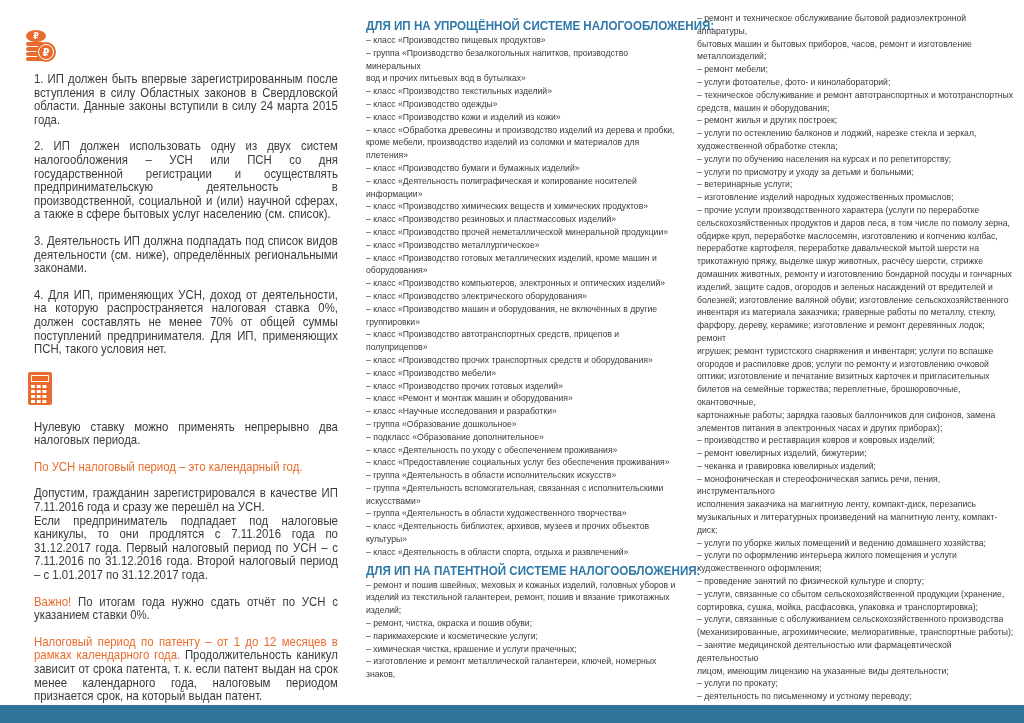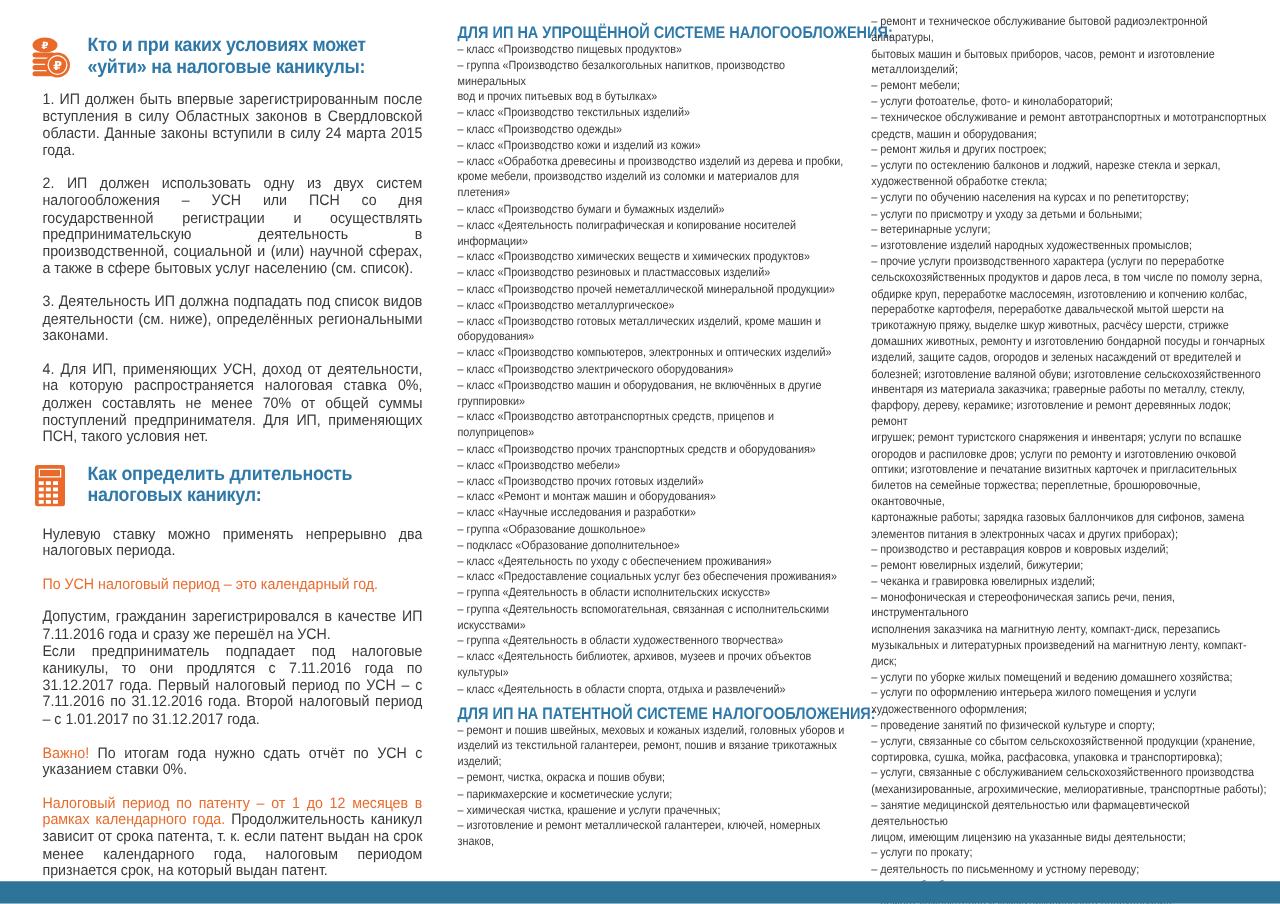--- a/index.html
+++ b/index.html
@@ -41,24 +41,20 @@
           <rect x="2" y="19" width="18" height="4" rx="2"></rect>
           <rect x="2" y="24" width="18" height="4" rx="2"></rect>
           <rect x="2" y="29" width="18" height="4" rx="2"></rect>
           <circle cx="22" cy="24" r="10"></circle>
         </g>
         <circle cx="22" cy="24" r="7.5" fill="none" stroke="#fff" stroke-width="1"></circle>
         <text x="12" y="11" font-size="8" font-weight="bold" fill="#fff" text-anchor="middle" font-family="DejaVu Sans, sans-serif">₽</text>
         <text x="22" y="28" font-size="10" font-weight="bold" fill="#fff" text-anchor="middle" font-family="DejaVu Sans, sans-serif">₽</text>
       </svg>
     </span>
-    <div>
-      <div class="sec-title">Кто и при каких условиях может</div>
-      <div class="sec-title">«уйти» на налоговые каникулы:</div>
-    </div>
   </div>
   <div style="height:9px"></div>
   <p class="ptxt">1. ИП должен быть впервые зарегистрированным после вступления в силу Областных законов в Свердловской области. Данные законы вступили в силу 24 марта 2015 года.</p>
   <div class="gap"></div>
   <p class="ptxt">2. ИП должен использовать одну из двух систем налогообложения – УСН или ПСН со дня государственной регистрации и осуществлять предпринимательскую деятельность в производственной, социальной и (или) научной сферах, а также в сфере бытовых услуг населению (см. список).</p>
   <div class="gap"></div>
   <p class="ptxt">3. Деятельность ИП должна подпадать под список видов деятельности (см. ниже), определённых региональными законами.</p>
   <div class="gap"></div>
   <p class="ptxt">4. Для ИП, применяющих УСН, доход от деятельности, на которую распространяется налоговая ставка 0%, должен составлять не менее 70% от общей суммы поступлений предпринимателя. Для ИП, применяющих ПСН, такого условия нет.</p>
 
@@ -78,24 +74,20 @@
             <rect x="18.4" y="19" width="4" height="3"></rect>
           <rect x="7" y="24" width="4" height="3"></rect>
             <rect x="12.7" y="24" width="4" height="3"></rect>
             <rect x="18.4" y="24" width="4" height="3"></rect>
           <rect x="7" y="29" width="4" height="3"></rect>
             <rect x="12.7" y="29" width="4" height="3"></rect>
             <rect x="18.4" y="29" width="4" height="3"></rect>
         </g>
       </svg>
     </span>
-    <div>
-      <div class="sec-title">Как определить длительность</div>
-      <div class="sec-title">налоговых каникул:</div>
-    </div>
   </div>
   <div style="height:14px"></div>
   <p class="ptxt">Нулевую ставку можно применять непрерывно два налоговых периода.</p>
   <div class="gap"></div>
   <p class="ptxt orange">По УСН налоговый период – это календарный год.</p>
   <div class="gap"></div>
   <p class="ptxt">Допустим, гражданин зарегистрировался в качестве ИП 7.11.2016 года и сразу же перешёл на УСН.</p>
   <p class="ptxt">Если предприниматель подпадает под налоговые каникулы, то они продлятся с 7.11.2016 года по 31.12.2017 года. Первый налоговый период по УСН – с 7.11.2016 по 31.12.2016 года. Второй налоговый период – с 1.01.2017 по 31.12.2017 года.</p>
   <div class="gap"></div>
   <p class="ptxt"><span class="orange">Важно!</span><span> По итогам года нужно сдать отчёт по УСН с указанием ставки 0%.</span></p>

